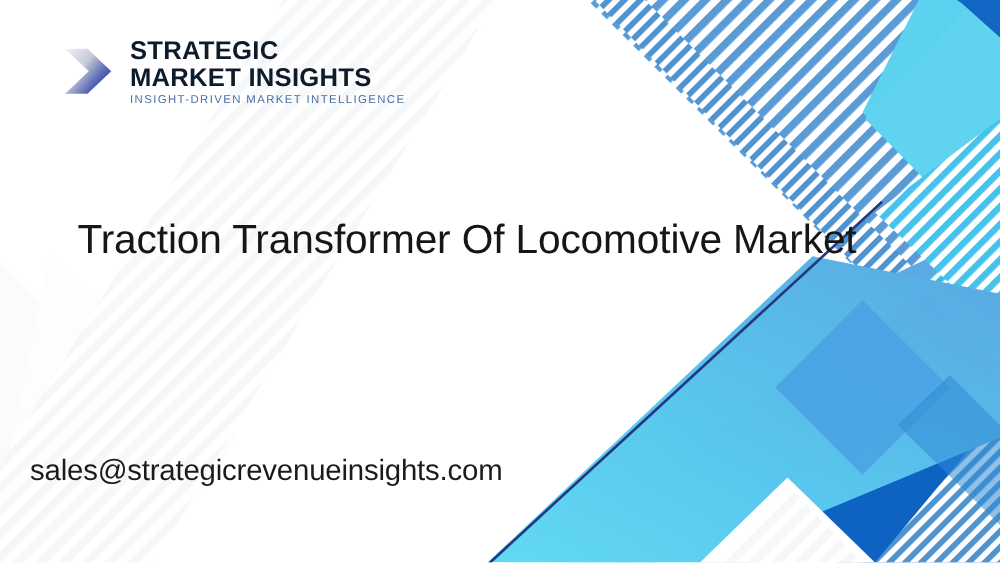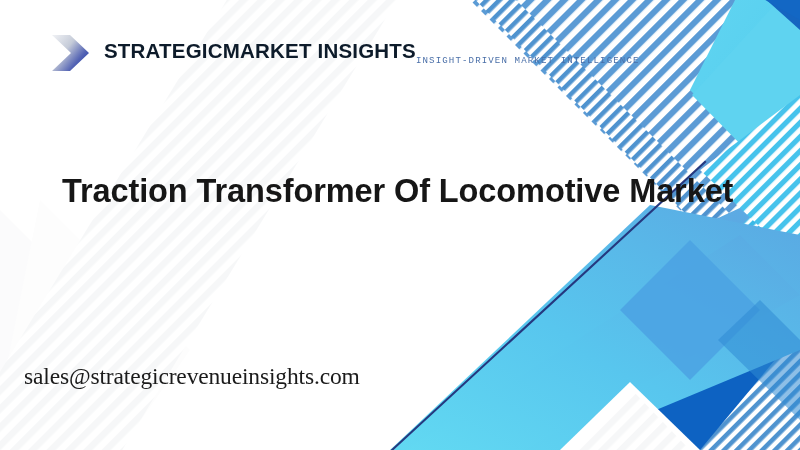--- a/index.html
+++ b/index.html
@@ -38,63 +38,64 @@
     gap: 10px;
   }
   #logo-mark {
     width: 46px;
     height: 46px;
     flex: 0 0 auto;
     display: block;
   }
   #logo-text-block {
     display: flex;
+    flex-direction: column;
     justify-content: center;
     line-height: 1;
   }
   .logo-line {
     font-family: "Liberation Sans", sans-serif;
     font-weight: bold;
     font-size: 20.5px;
     letter-spacing: 0.2px;
     color: #0d1b2a;
     line-height: 1.08;
     white-space: nowrap;
   }
   #logo-tagline {
-    margin-top: 16px;
-    font-family: Liberation Mono, monospace;
+    margin-top: 1px;
+    font-family: Liberation Sans, sans-serif;
     font-size: 9.1px;
     font-weight: normal;
     letter-spacing: 1.12px;
     color: #4a6fa8;
     white-space: nowrap;
   }
 
   
   #title {
     position: absolute;
     left: 62px;
     top: 150px;
     width: 730px;
     font-family: "Liberation Sans", sans-serif;
     font-size: 32.5px;
-    font-weight: bold;
+    font-weight: normal;
     color: #161616;
     letter-spacing: -0.1px;
     line-height: 1.2;
     white-space: nowrap;
   }
 
   
   #email {
     position: absolute;
     left: 24px;
     top: 363px;
-    font-family: Liberation Serif, serif;
+    font-family: Liberation Sans, sans-serif;
     font-size: 23.5px;
     font-weight: normal;
     color: #1b1b1b;
     letter-spacing: -0.15px;
     white-space: nowrap;
   }
 </style>
 </head>
 <body>
 

